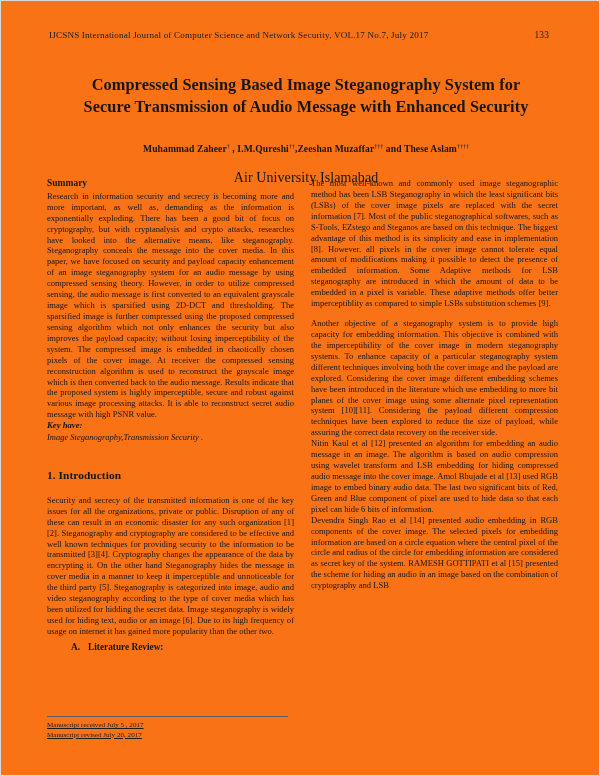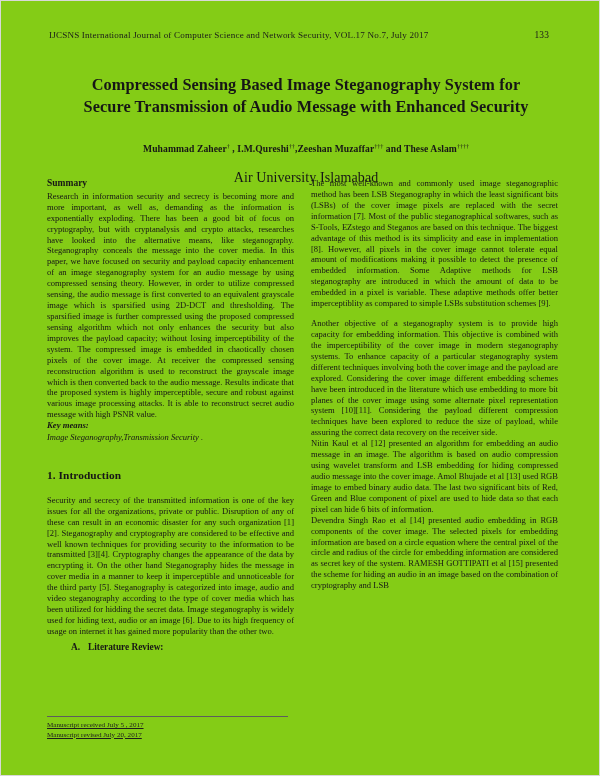--- a/index.html
+++ b/index.html
@@ -13,21 +13,21 @@
     height: 776px;
     overflow: hidden;
     font-family: "Liberation Serif", "DejaVu Serif", serif;
     color: #161616;
   }
   .page {
     position: relative;
     width: 600px;
     height: 776px;
     box-sizing: border-box;
-    background: #84cc16;
+    background: #f97316;
     border: 1px solid #d8d8d8;
     padding: 12px;
   }
   
   .running-head {
     position: absolute;
     top: 29px;
     left: 48px;
     right: 44px;
     display: flex;
@@ -188,21 +188,21 @@
       <span>Muhammad Zaheer</span><sup>†</sup><span> ,  </span><span>I.M.Qureshi</span><sup>††</sup><span>,</span><span>Zeeshan Muzaffar</span><sup>†††</sup><span> and </span><span>These Aslam</span><sup>††††</sup>
       <div class="affiliation">Air University Islamabad</div>
     </div>
   </div>
 
   <div class="columns">
 
     <div class="col">
       <div class="abstract-head">Summary</div>
       <div class="para">Research in information security and secrecy is becoming more and more important, as well as, demanding as the information is exponentially exploding. There has been a good bit of focus on cryptography, but with cryptanalysis and crypto attacks, researches have looked into the alternative means, like steganography. Steganography conceals the message into the cover media. In this paper, we have focused on security and payload capacity enhancement of an image steganography system for an audio message by using compressed sensing theory. However, in order to utilize compressed sensing, the audio message is first converted to an equivalent grayscale image which is sparsified using 2D-DCT and thresholding. The sparsified image is further compressed using the proposed compressed sensing algorithm which not only enhances the security but also improves the payload capacity; without losing imperceptibility of the system. The compressed image is embedded in chaotically chosen pixels of the cover image. At receiver the compressed sensing reconstruction algorithm is used to reconstruct the grayscale image which is then converted back to the audio message. Results indicate that the proposed system is highly imperceptible, secure and robust against various image processing attacks. It is able to reconstruct secret audio message with high PSNR value.</div>
-      <div class="keywords-head">Key means:</div>
+      <div class="keywords-head">Key have:</div>
       <div class="keywords-body">Image Steganography,Transmission Security .</div>
 
       <div class="gap-intro"></div>
       <h2 class="section-head">1. Introduction</h2>
       <div class="gap-sec"></div>
       <div class="para">Security and secrecy of the transmitted information is one of the key issues for all the organizations, private or public. Disruption of any of these can result in an economic disaster for any such organization [1][2].  Steganography and cryptography are considered to be effective and well known techniques for providing security to the information to be transmitted [3][4]. Cryptography changes the appearance of the data by encrypting it. On the other hand Steganography hides the message in cover media in a manner to keep it imperceptible and unnoticeable for the third party [5]. Steganography is categorized into image, audio and video steganography according to the type of cover media which has been utilized for hidding the secret data. Image steganography is widely used for hiding text, audio or an image [6]. Due to its high frequency of usage on internet it has gained more popularity than the other two.</div>
 
       <div class="sub-head-wrap">
         <h3 class="sub-head"><span class="letter">A.</span><span>Literature Review:</span></h3>
       </div>

